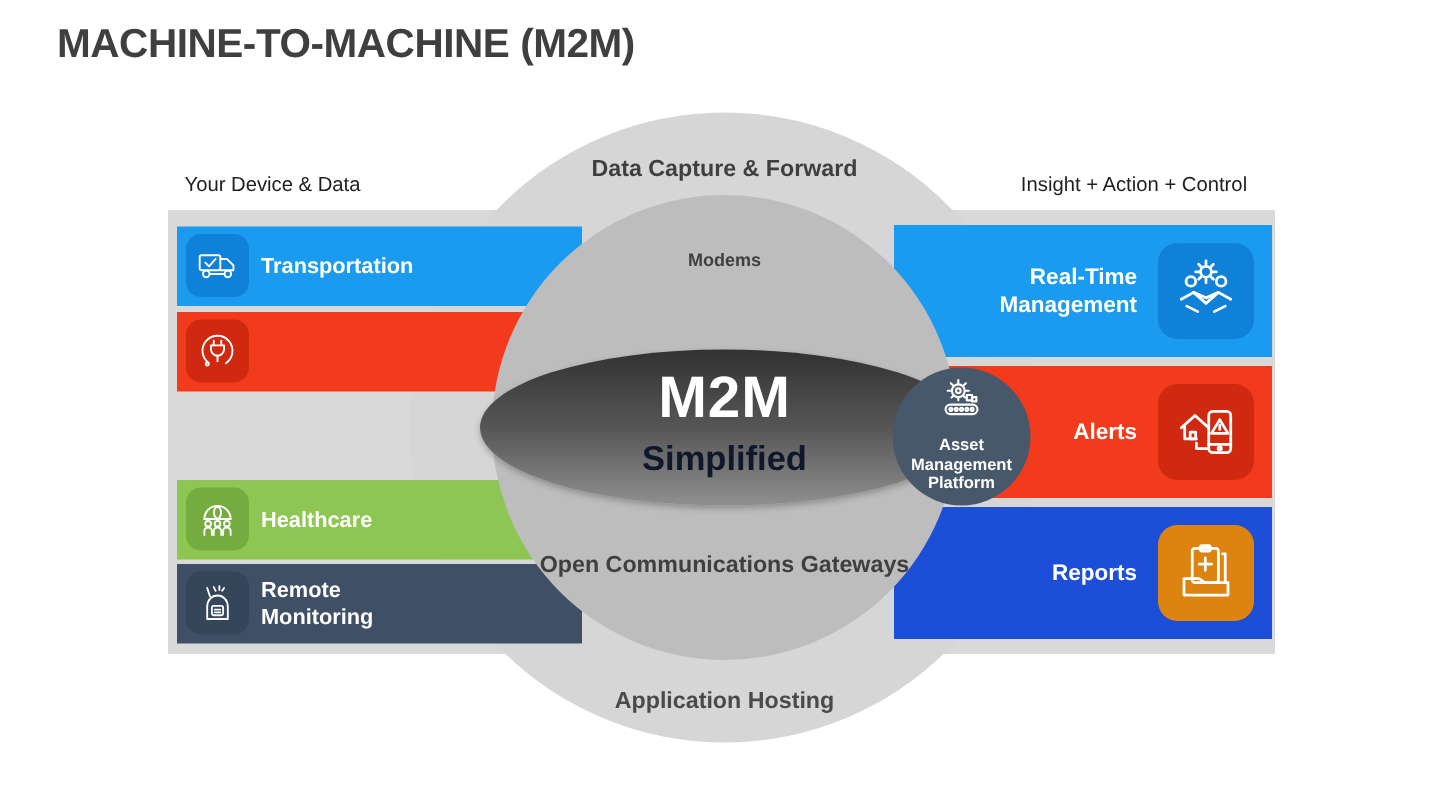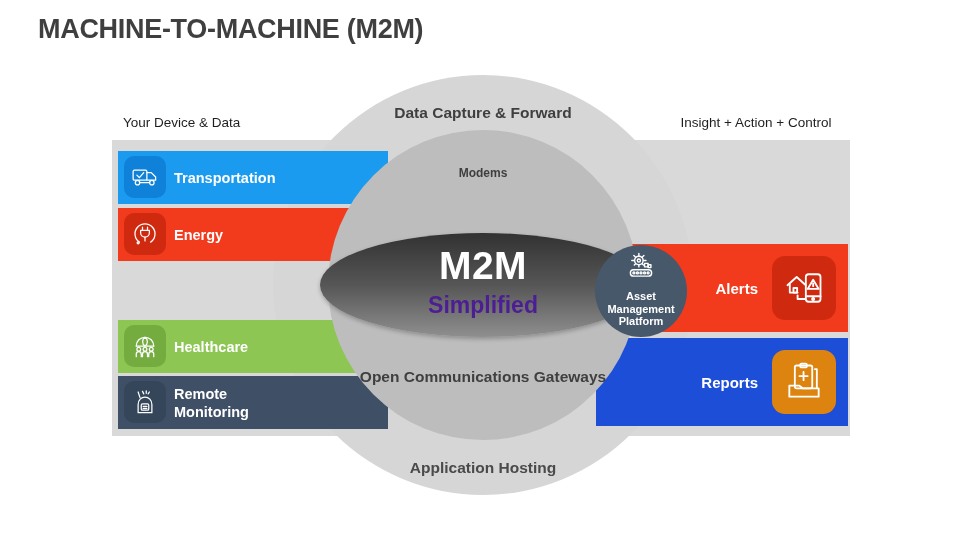--- a/index.html
+++ b/index.html
@@ -53,21 +53,21 @@
   .rtile svg{position:absolute;left:10px;top:10px;width:44px;height:44px;}
   .rlabel{
     position:absolute;right:90px;top:50%;transform:translateY(-50%);
     color:#fff;font-size:15px;font-weight:700;line-height:19px;width:126px;text-align:right;
   }
 
   .ctext{z-index:6;text-align:center;color:#3f3f3f;font-weight:700;}
   .ring-top{left:283px;top:104px;width:400px;font-size:15.5px;}
   .modems{left:283px;top:166px;width:400px;font-size:12px;}
   .core-title{left:320px;top:244px;width:326px;font-size:39px;color:#ffffff;letter-spacing:0.5px;}
-  .core-sub{left:320px;top:292px;width:326px;font-size:23px;color:#4c1d95;}
+  .core-sub{left:320px;top:292px;width:326px;font-size:23px;color:#0f172a;}
   .ring-bot-inner{left:353px;top:367px;width:260px;font-size:15.5px;line-height:20px;}
   .ring-bot-outer{left:283px;top:459px;width:400px;font-size:15.5px;color:#4a4a4a;}
 
   .hub{
     left:595px;top:245px;width:92px;height:92px;border-radius:50%;
     background:#47586b;z-index:7;text-align:center;color:#fff;
   }
   .hub svg{width:34px;height:34px;margin-top:7px;}
   .hub-line{font-size:11px;font-weight:700;line-height:12.5px;}
 
@@ -103,21 +103,20 @@
   <div class="abs bar lbar" style="top: 208px; background: rgb(242, 58, 29);">
     <div class="ltile" style="background: rgb(207, 42, 16);">
       <svg class="icon" viewBox="0 0 48 48">
         <path d="M33 37a16 16 0 1 0-18 0"></path>
         <path d="M20 13v5M28 13v5"></path>
         <path d="M17 18h14v4a7 7 0 0 1-14 0z"></path>
         <path d="M24 29v6"></path>
         <circle cx="13" cy="38" r="1.6"></circle>
       </svg>
     </div>
-    <div class="llabel">Energy</div>
   </div>
 
 
   <div class="abs bar lbar" style="top: 320px; background: rgb(141, 198, 83);">
     <div class="ltile" style="background: rgb(116, 172, 63);">
       <svg class="icon" viewBox="0 0 48 48">
         <path d="M10 24a14 14 0 0 1 28 0"></path>
         <path d="M10 24h28"></path>
         <path d="M24 10c-5 3-5 11 0 14 5-3 5-11 0-14z"></path>
         <circle cx="14" cy="29" r="3"></circle>
@@ -135,20 +134,34 @@
         <path d="M13 41V28c0-7 5-12 11-12s11 5 11 12v13z"></path>
         <path d="M16 17l-3-9"></path>
         <path d="M20 7l2 4M26 6v4M31 8l-2 3"></path>
         <rect x="18" y="27" width="12" height="10" rx="2"></rect>
         <path d="M21 31h6M21 34h6"></path>
       </svg>
     </div>
     <div class="llabel">Remote Monitoring</div>
   </div>
 
+  <div class="abs bar rbar" style="top: 150px; background: rgb(27, 155, 240);">
+    <div class="rlabel">Real-Time Management</div>
+    <div class="rtile" style="background: rgb(15, 129, 216);">
+      <svg class="icon" viewBox="0 0 48 48">
+        <circle cx="24" cy="10" r="4"></circle>
+        <path d="M24 2v2.5M24 15.5V18M16.5 10H19M29 10h2.5M18.6 4.6l1.8 1.8M27.6 13.6l1.8 1.8M29.4 4.6l-1.8 1.8M20.4 13.6l-1.8 1.8"></path>
+        <circle cx="13" cy="17" r="3.5"></circle>
+          <circle cx="35" cy="17" r="3.5"></circle>
+        <path d="M6 30l9-5 9 8 9-8 9 5"></path>
+        <path d="M15 25l9 4 9-4"></path>
+        <path d="M10 35l8 4M38 35l-8 4"></path>
+      </svg>
+    </div>
+  </div>
 
   <div class="abs bar rbar" style="top: 244px; background: rgb(242, 58, 29);">
     <div class="rlabel">Alerts</div>
     <div class="rtile" style="background: rgb(207, 42, 16);">
       <svg class="icon" viewBox="0 0 48 48">
         <path d="M6 21l10-9 10 9"></path>
         <path d="M8.5 20v9H17"></path>
         <rect x="12.5" y="24" width="4" height="5"></rect>
         <path d="M17 32v4h8"></path>
         <rect x="26" y="9" width="16" height="30" rx="3"></rect>

